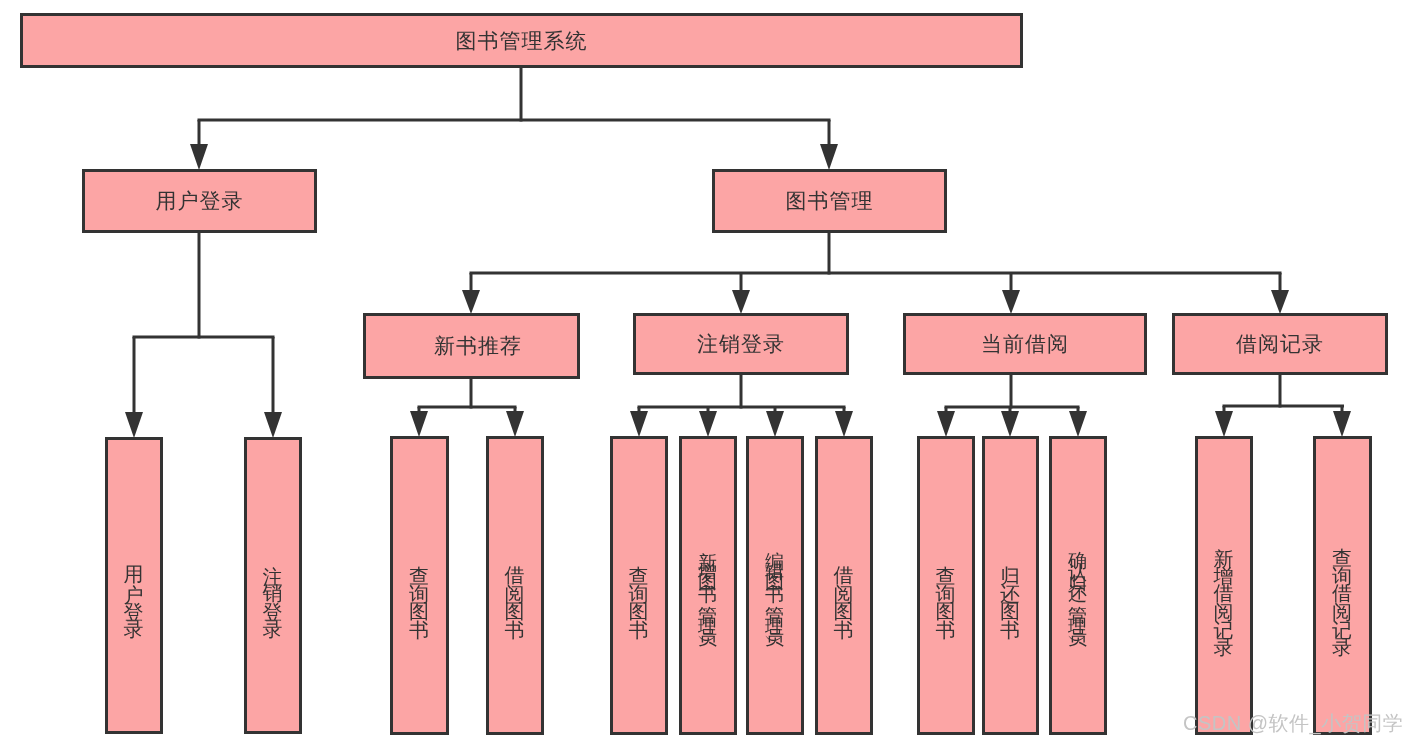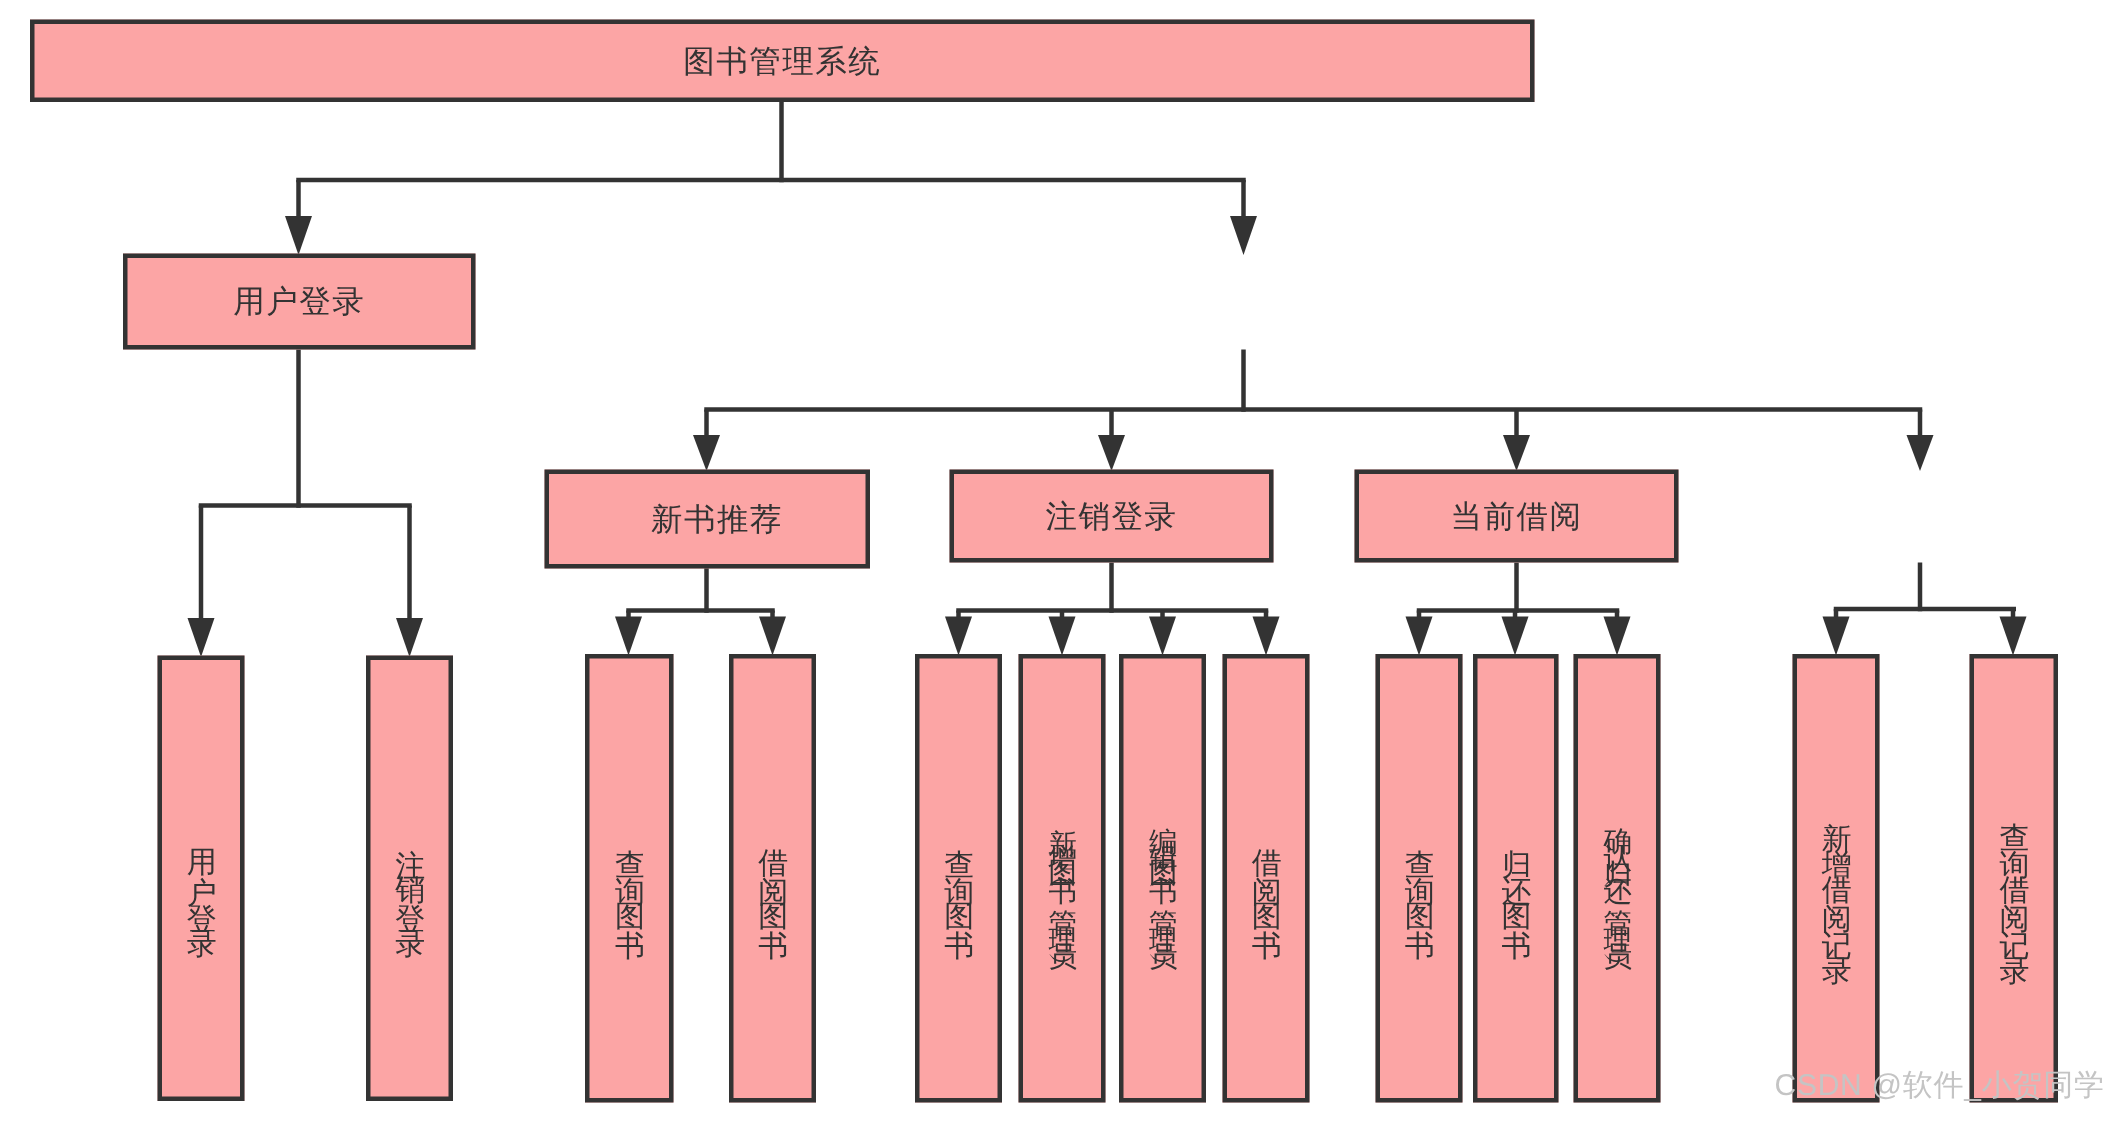--- a/index.html
+++ b/index.html
@@ -135,29 +135,35 @@
     </g>
   </svg>
 
   <div class="box" style="left:20px; top:13px; width:1003px; height:55px;">
     <span class="h-label">图书管理系统</span>
   </div>
 
   <div class="box" style="left:82px; top:169px; width:235px; height:64px;">
     <span class="h-label">用户登录</span>
   </div>
+  <div class="box" style="left:712px; top:169px; width:235px; height:64px;">
+    <span class="h-label">图书管理</span>
+  </div>
 
   <div class="box" style="left:363px; top:313px; width:217px; height:66px;padding-left:13px;">
     <span class="h-label">新书推荐</span>
   </div>
   <div class="box" style="left:633px; top:313px; width:216px; height:62px;">
     <span class="h-label">注销登录</span>
   </div>
-  <div class="box" style="left:903px; top:313px; width:216px; height:62px;">
+  <div class="box" style="left:903px; top:313px; width:244px; height:62px;">
     <span class="h-label">当前借阅</span>
+  </div>
+  <div class="box" style="left:1172px; top:313px; width:216px; height:62px;">
+    <span class="h-label">借阅记录</span>
   </div>
 
   <div class="box leaf" style="left:105px; top:437px; width:58px; height:297px;">
     <span class="v-label">用户登录</span>
   </div>
   <div class="box leaf" style="left:244px; top:437px; width:58px; height:297px;">
     <span class="v-label">注销登录</span>
   </div>
 
   <div class="box leaf" style="left:390px; top:436px; width:59px; height:299px;">

